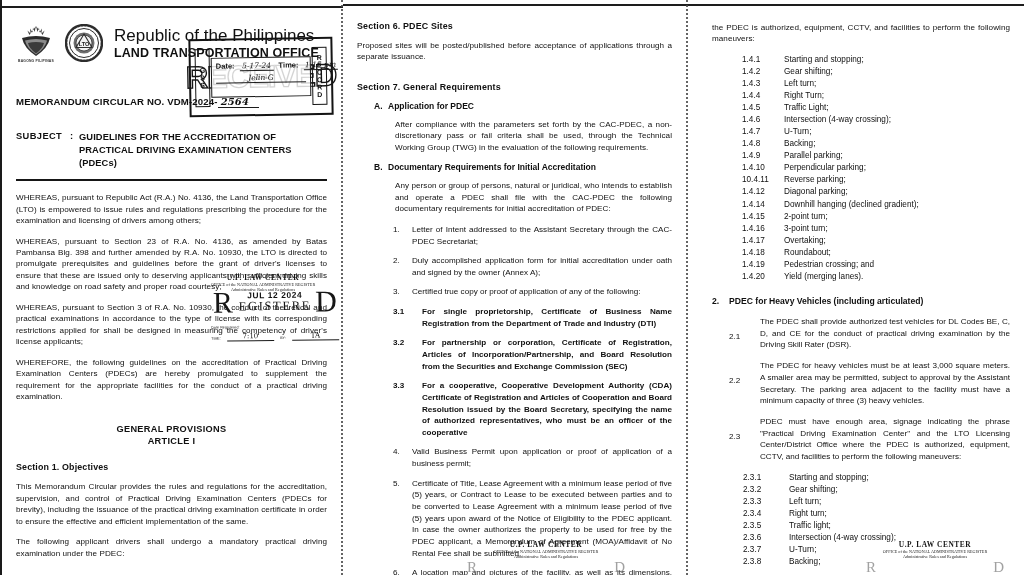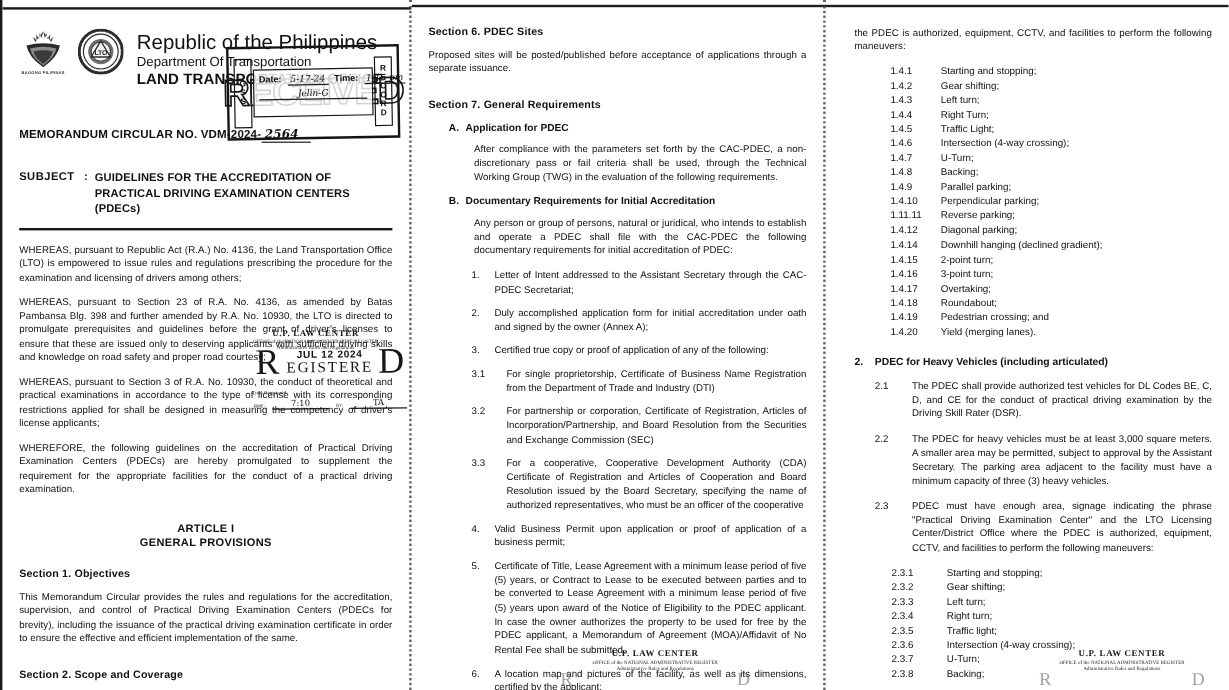--- a/index.html
+++ b/index.html
@@ -162,35 +162,35 @@
 
   
   .lvlA{margin:0 0 0 17px;}
   .lvlA .itemhead{display:flex;font-size:8.5px;font-weight:bold;margin:9px 0 8px 0;}
   .lvlA .itemhead .mk{width:14px;flex:0 0 auto;}
   .lvlA p.bt{margin-left:21px;}
   .numlist{margin:0;padding:0;list-style:none;}
   .numlist>li{display:flex;margin-bottom:8px;}
   .numlist>li .mk{width:19px;flex:0 0 auto;font-size:8.1px;line-height:1.44;}
   .numlist>li .tx{flex:1;font-size:8.1px;line-height:1.44;text-align:justify;}
-  .sublist{margin:8px 0 0 10px;padding:0;list-style:none;}
+  .sublist{margin:8px 0 0 10px;padding:0;list-style:none;font-weight:bold;}
   .sublist>li{display:flex;margin-bottom:8px;}
   .sublist>li .mk{width:29px;flex:0 0 auto;font-size:8.1px;line-height:1.44;}
   .sublist>li .tx{flex:1;font-size:8.1px;line-height:1.44;text-align:justify;}
   .indent1{margin-left:19px;}
 
   
   .man{margin:9px 0 0 30px;padding:0;list-style:none;}
   .man>li{display:flex;font-size:8.2px;line-height:1.47;}
   .man>li .mk{width:42px;flex:0 0 auto;font-weight:normal;}
   .man>li .tx{flex:1;}
   .sec-head2{display:flex;font-size:8.6px;font-weight:bold;margin:13px 0 10px 0;}
   .sec-head2 .mk{width:17px;flex:0 0 auto;}
   .para-num{display:flex;margin-bottom:9px;}
-  .para-num .mk{width:31px;flex:0 0 auto;font-size:8.1px;line-height:1.45;}
+  .para-num .mk{width:31px;flex:0 0 auto;font-size:8.1px;line-height:1.45;margin-top:15px;}
   .para-num .tx{flex:1;font-size:8.1px;line-height:1.45;text-align:justify;}
   .man2{margin:9px 0 0 31px;padding:0;list-style:none;}
   .man2>li{display:flex;font-size:8.2px;line-height:1.47;}
   .man2>li .mk{width:46px;flex:0 0 auto;}
   .man2>li .tx{flex:1;}
 </style>
 </head>
 <body>
 
 <div class="scan">
@@ -217,21 +217,20 @@
           <circle cx="19" cy="19" r="14.5" fill="none" stroke="#2d2d2d" stroke-width="1"></circle>
           <circle cx="19" cy="19" r="10.5" fill="#6e6e6e"></circle>
           <circle cx="19" cy="19" r="8" fill="#f2f2f2" stroke="#2d2d2d" stroke-width=".8"></circle>
           <polygon points="19,10 27,23.5 11,23.5" fill="none" stroke="#2d2d2d" stroke-width="1.1"></polygon>
           <text x="19" y="21.6" text-anchor="middle" font-size="5.6" font-weight="bold" font-family="Liberation Sans, sans-serif" fill="#1c1c1c">LTO</text>
           <circle cx="19" cy="19" r="17" fill="none" stroke="#2d2d2d" stroke-width=".6" stroke-dasharray="1.6 1.6"></circle>
         </svg>
       </div>
       <div class="lh-text">
         <div class="lh1">Republic of the Philippines</div>
-        <div class="lh2">Department Of Transportation</div>
         <div class="lh3">LAND TRANSPORTATION OFFICE</div>
       </div>
 
       <div class="stamp-received">
         <div class="outline">RECEIVED</div>
         <div class="side side-l">GSS</div>
         <div class="side side-r">RECORD</div>
         <div class="inner">
           <div class="row">
             <span>Date:</span>
@@ -256,22 +255,22 @@
     <div class="rule"></div>
 
     <div style="margin-top:11px;">
       <p class="bt">WHEREAS, pursuant to Republic Act (R.A.) No. 4136, the Land Transportation Office (LTO) is empowered to issue rules and regulations prescribing the procedure for the examination and licensing of drivers among others;</p>
       <p class="bt">WHEREAS, pursuant to Section 23 of R.A. No. 4136, as amended by Batas Pambansa Blg. 398 and further amended by R.A. No. 10930, the LTO is directed to promulgate prerequisites and guidelines before the grant of driver's licenses to ensure that these are issued only to deserving applicants with sufficient driving skills and knowledge on road safety and proper road courtesy;</p>
       <p class="bt">WHEREAS, pursuant to Section 3 of R.A. No. 10930, the conduct of theoretical and practical examinations in accordance to the type of license with its corresponding restrictions applied for shall be designed in measuring the competency of driver's license applicants;</p>
       <p class="bt">WHEREFORE, the following guidelines on the accreditation of Practical Driving Examination Centers (PDECs) are hereby promulgated to supplement the requirement for the appropriate facilities for the conduct of a practical driving examination.</p>
     </div>
 
     <div class="article">
+      <div>GENERAL PROVISIONS</div>
       <div>ARTICLE I</div>
-      <div>GENERAL PROVISIONS</div>
     </div>
 
     <div class="uplaw-foot uplaw-left">
       <div class="u1">U.P. LAW CENTER</div>
       <div class="u2">OFFICE of the NATIONAL ADMINISTRATIVE REGISTER</div>
       <div class="u3">Administrative Rules and Regulations</div>
     </div>
 
     <div class="stamp-reg">
       <div class="reg-band">
@@ -287,21 +286,20 @@
           <span class="sig">7:10</span>
           <span>BY:</span>
           <span class="sig">TA</span>
         </div>
       </div>
     </div>
 
     <h3 class="sec">Section 1. Objectives</h3>
     <p class="bt">This Memorandum Circular provides the rules and regulations for the accreditation, supervision, and control of Practical Driving Examination Centers (PDECs for brevity), including the issuance of the practical driving examination certificate in order to ensure the effective and efficient implementation of the same.</p>
 
-    <h3 class="sec t2">Section 2. Scope and Coverage</h3>
     <p class="bt tight">The following applicant drivers shall undergo a mandatory practical driving examination under the PDEC:</p>
 
   </div>
 
   <div class="page page-mid">
     <div class="topline-mid"></div>
 
     <h3 class="sec" style="margin-top:11px;">Section 6. PDEC Sites</h3>
     <p class="bt">Proposed sites will be posted/published before acceptance of applications through a separate issuance.</p>
 
@@ -418,21 +416,21 @@
         </li>
       <li>
           <span class="mk">1.4.9</span>
           <span class="tx">Parallel parking;</span>
         </li>
       <li>
           <span class="mk">1.4.10</span>
           <span class="tx">Perpendicular parking;</span>
         </li>
       <li>
-          <span class="mk">1.11.11</span>
+          <span class="mk">10.4.11</span>
           <span class="tx">Reverse parking;</span>
         </li>
       <li>
           <span class="mk">1.4.12</span>
           <span class="tx">Diagonal parking;</span>
         </li>
       <li>
           <span class="mk">1.4.14</span>
           <span class="tx">Downhill hanging (declined gradient);</span>
         </li>

